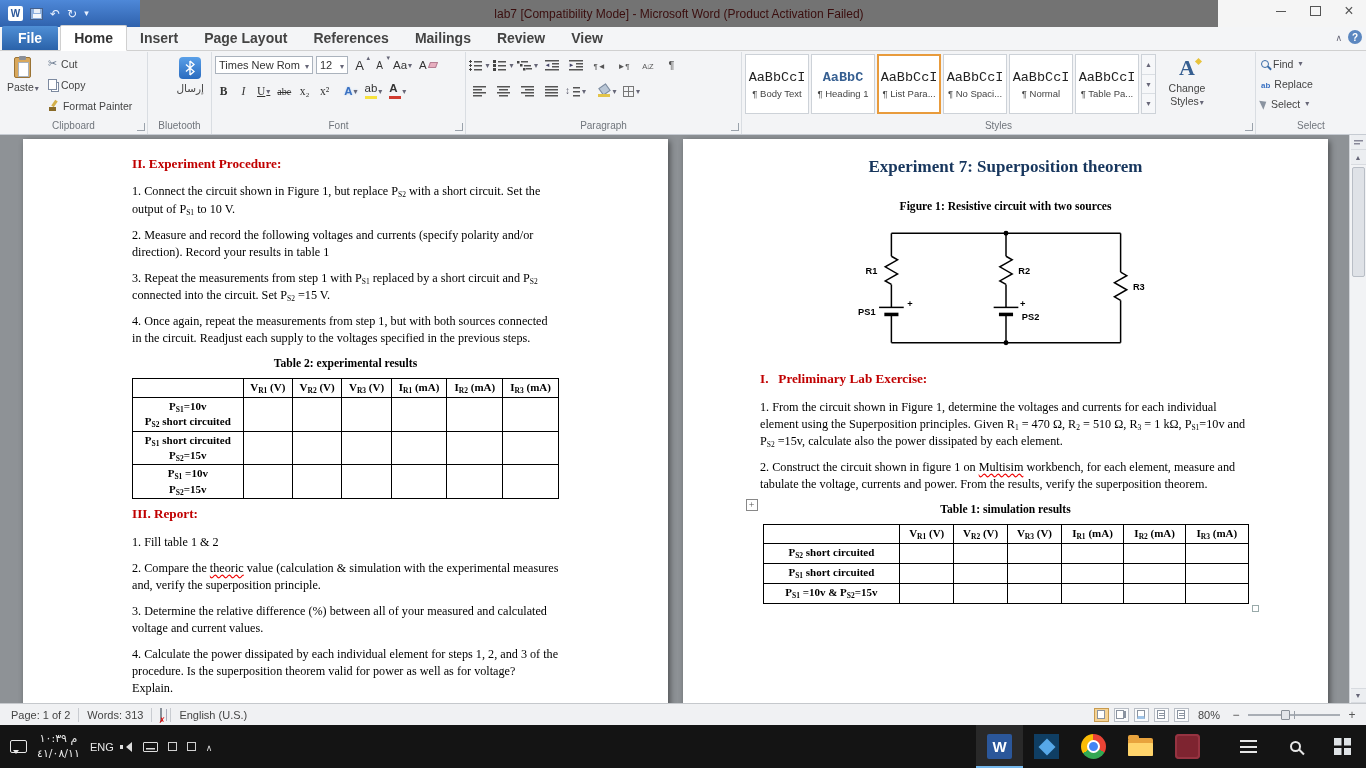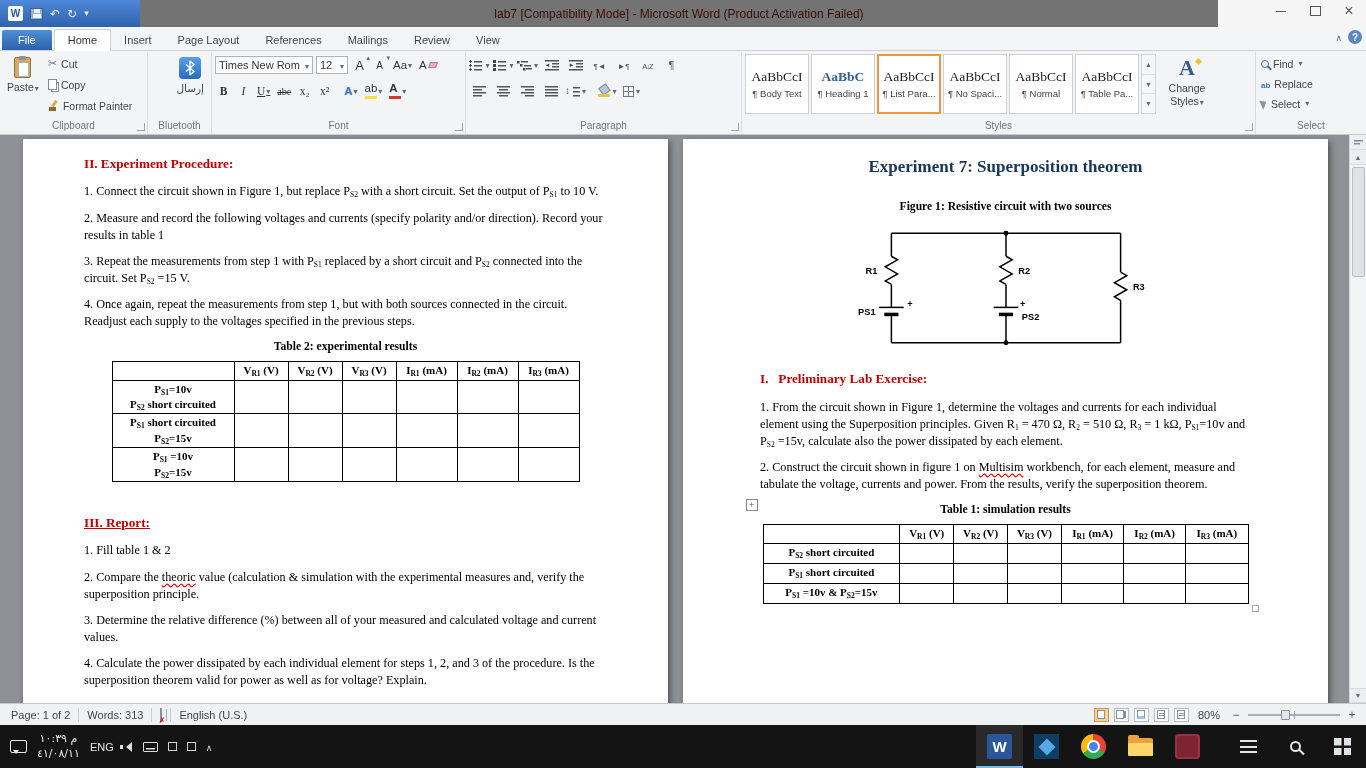--- a/index.html
+++ b/index.html
@@ -19,21 +19,21 @@
   .ic-qatdd::before{content:"▾";font-size:9px;}
   .title-red{flex:1;background:#737373;display:flex;align-items:center;justify-content:center;color:#3a0d0d;font-size:12px;white-space:nowrap;overflow:hidden;}
   .wincontrols{width:148px;display:flex;align-items:flex-start;justify-content:flex-end;background:#f5f5f5;}
   .wc{width:34px;height:22px;display:flex;align-items:center;justify-content:center;color:#555;}
   .wc-min::before{content:"";width:10px;height:1px;background:#555;}
   .wc-max::before{content:"";width:9px;height:8px;border:1px solid #555;}
   .wc-close::before{content:"×";font-size:16px;line-height:1;}
 
   
   .tabrow{height:24px;background:#f4f5f7;border-bottom:1px solid #d0d0d0;display:flex;align-items:flex-end;padding-left:2px;position:relative;}
-  .tab{padding:4px 13px 4px;font-size:11px;color:#444;}
+  .tab{padding:4px 13px 4px;font-size:14px;color:#444;font-weight:bold;}
   .tab.file{background:linear-gradient(#4f8fd6,#2a62a9);color:#fff;padding:4px 16px;margin-right:2px;border-radius:2px 2px 0 0;}
   .tab.active{background:#fff;border:1px solid #d0d0d0;border-bottom-color:#fff;margin-bottom:-1px;border-radius:2px 2px 0 0;color:#333;text-align:center;}
   .tabrow-right{position:absolute;right:4px;top:3px;display:flex;gap:6px;align-items:center;}
   .ic-collapse::before{content:"∧";font-size:9px;color:#667;}
   .ic-help{width:14px;height:14px;border-radius:50%;background:#5b87c0;color:#fff;display:flex;align-items:center;justify-content:center;font-size:10px;font-weight:bold;}
 
   
   .ribbon{height:84px;background:#f3f4f6;border-bottom:1px solid #c6cbd2;display:flex;align-items:stretch;padding-top:1px;}
   .group{position:relative;border-right:1px solid #d9dde2;display:flex;flex-direction:column;padding:2px 3px 0;}
   .group-label{height:15px;line-height:14px;text-align:center;font-size:10px;color:#70757c;}
@@ -96,47 +96,47 @@
   .ic-ls::before{content:"↕";position:absolute;left:0;top:-1px;font-size:10px;color:#556;}
   .ic-shade{width:12px;height:12px;position:relative;}
   .ic-shade::before{content:"";position:absolute;left:2px;top:0;width:7px;height:7px;background:#b9c6d6;border:1px solid #7e8da0;transform:rotate(-35deg);}
   .ic-shade::after{content:"";position:absolute;left:0;bottom:0;width:12px;height:3px;background:#e3c44a;}
   .ic-borders{width:11px;height:11px;border:1px solid #777;background-image:linear-gradient(#777,#777),linear-gradient(#777,#777);background-size:100% 1px,1px 100%;background-position:0 4px,4px 0;background-repeat:no-repeat;}
 
   
   .gallery{display:flex;align-items:center;gap:2px;}
   .style-item{width:64px;height:60px;border:1px solid #cdd2d8;background:#fff;display:flex;flex-direction:column;align-items:center;justify-content:center;gap:3px;}
   .style-item.selected{border:2px solid #e89b3c;}
-  .sprev{font-family:Liberation Serif, serif;font-size:13.5px;color:#222;}
+  .sprev{font-family:Liberation Mono, monospace;font-size:13.5px;color:#222;}
   .sprev.h1{font-weight:bold;color:#365f91;}
   .sname{font-size:9.5px;color:#444;white-space:nowrap;}
   .gal-scroll{width:15px;height:60px;border:1px solid #cdd2d8;background:#f6f7f9;display:flex;flex-direction:column;}
   .gal-scroll span{flex:1;display:flex;align-items:center;justify-content:center;font-size:7px;color:#667;}
   .gal-scroll span + span{border-top:1px solid #dadee3;}
   .chgstyles .bigA{font-family:"Liberation Serif","DejaVu Serif",serif;font-size:22px;font-weight:bold;color:#365f91;line-height:1;position:relative;}
   .chgstyles .bigA::after{content:"";position:absolute;right:-6px;top:2px;width:5px;height:5px;background:#e8c33c;transform:rotate(45deg);}
   .lbl2{line-height:1.2;}
 
   
   .edrow{display:flex;align-items:center;gap:4px;height:19px;font-size:10.5px;color:#444;padding:0 2px;}
   .ic-find{width:8px;height:8px;border:1.5px solid #3a6ca8;border-radius:50%;position:relative;}
   .ic-find::after{content:"";position:absolute;width:5px;height:1.5px;background:#3a6ca8;transform:rotate(45deg);right:-4px;bottom:-2px;}
   .ic-replace::before{content:"ab";font-size:8px;color:#3a71c2;font-weight:bold;}
   .ic-select{width:0;height:0;border-left:6px solid #8a93a0;border-top:4px solid transparent;border-bottom:6px solid transparent;transform:rotate(-25deg);}
 
   
   .docarea{height:568px;position:relative;background:#8e9296;overflow:hidden;}
   .page{position:absolute;top:4px;width:645px;height:760px;background:#fff;box-shadow:2px 2px 6px rgba(0,0,0,.45);}
   .page.lp{left:23px;} .page.rp{left:683px;}
-  .pi{padding:16px 61px 0;font-family:"Liberation Serif","DejaVu Serif",serif;font-size:12.2px;color:#000;line-height:1.4;}
+  .pi{padding:16px 109px 0;font-family:"Liberation Serif","DejaVu Serif",serif;font-size:12.2px;color:#000;line-height:1.4;}
   .pi p{margin-bottom:9px;}
   sub{font-size:7.5px;line-height:0;vertical-align:-1.5px;}
   .sp{text-decoration:underline;text-decoration-style:wavy;text-decoration-color:#e00;text-underline-offset:2px;}
   .h-red{color:#c00000;font-weight:bold;font-size:13.2px;margin-bottom:10px;white-space:pre-wrap;}
-  .h-red.mt{margin-top:32px;text-decoration:underline;}
+  .h-red.mt{margin-top:6px;}
   .doc-title{color:#17365d;font-size:17px;font-weight:bold;text-align:center;margin-bottom:20px;}
   .tbl-caption{text-align:center;font-weight:bold;font-size:11.6px;margin:4px 0 6px;}
   .doc-table{border-collapse:collapse;margin:0 auto;font-size:11px;}
   .doc-table th,.doc-table td{border:1px solid #000;padding:1px 3px;text-align:center;font-weight:bold;white-space:nowrap;}
   .doc-table th{height:18px;}
   .doc-table td{height:20px;}
   .t2 td{height:29px;}
   .figwrap{text-align:center;margin-bottom:10px;}
   .circuit text{font-family:"Liberation Sans","DejaVu Sans",sans-serif;font-size:10.5px;font-weight:bold;}
   .t1wrap{position:relative;width:486px;margin:0 auto;}

